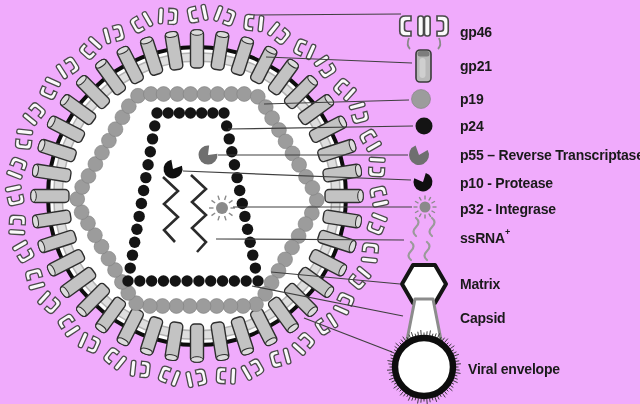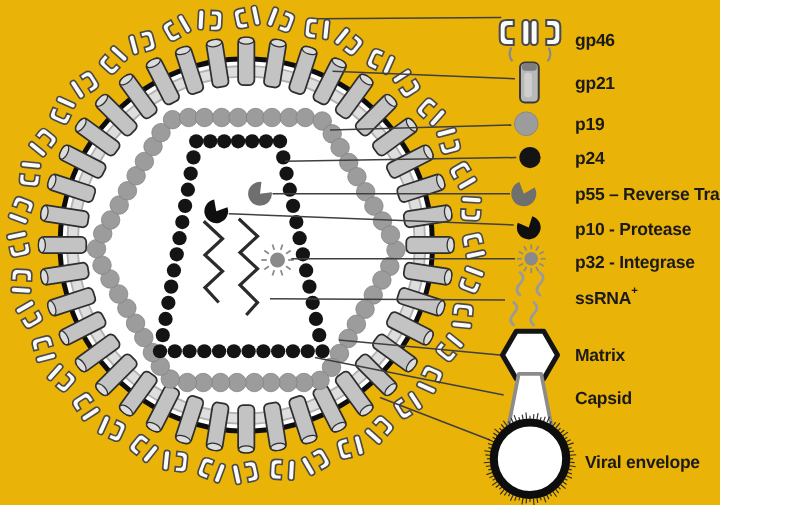--- a/index.html
+++ b/index.html
@@ -1,16 +1,16 @@
 <!DOCTYPE html>
 <html><head>
 <meta charset="utf-8">
 <style>
   html,body{margin:0;padding:0;background:#fff;}
-  .stage{position:relative;width:576px;height:404px;background:#eab308;overflow:hidden;
+  .stage{position:relative;width:640px;height:404px;background:#f0abfc;overflow:hidden;
          font-family:"Liberation Sans",sans-serif;}
   svg text{font-family:"Liberation Sans",sans-serif;font-weight:bold;fill:#1a1a1a;}
 </style>
 </head>
 <body>
 
 <div class="stage">
   <svg id="diagram" width="640" height="404" viewBox="0 0 640 404">
     <g id="virion">
         <circle cx="197" cy="196" r="149" fill="#ffffff" stroke="#0d0d0d" stroke-width="4"></circle>

